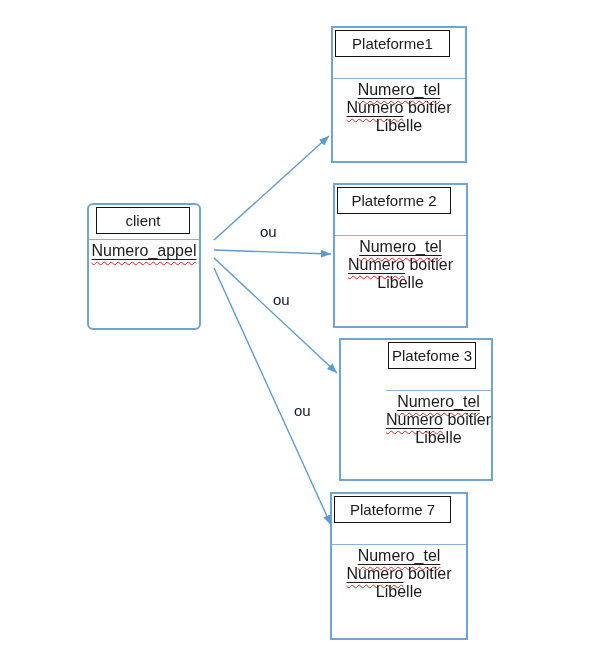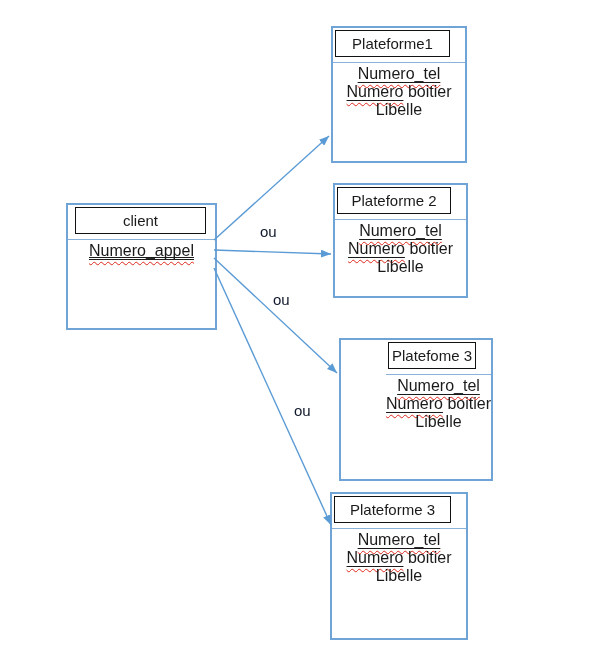--- a/index.html
+++ b/index.html
@@ -4,47 +4,47 @@
 <style>
   html,body { margin:0; padding:0; background:#ffffff; }
   #canvas {
     position:relative; width:601px; height:667px; background:#ffffff;
     font-family:"Liberation Sans", sans-serif; color:#1a1a1a; overflow:hidden;
   }
   .entity {
     position:absolute; box-sizing:border-box; background:#ffffff;
     border:2px solid #71a4d6; display:flex; flex-direction:column; z-index:1;
   }
-  .title-row { margin:2px 15px 0 2px; }
+  .title-row { margin:2px 15px 16px 2px; }
   .entity.client .title-row { margin:2px 9px 0 7px; }
   .title-box {
     border:1.5px solid #111111; text-align:center; font-size:15px;
     padding:4px 2px 4px 2px; background:#ffffff; white-space:nowrap;
   }
   .divider { width:100%; border-top:1.5px solid #8ab1da; margin-top:5px; }
   .fields {
     flex:1; display:flex; flex-direction:column; justify-content:flex-start;
     align-items:center; font-size:16px; padding:2px 0 6px 0;
   }
-  .entity.client .fields { padding:2px 0 13px 0;text-decoration:underline; }
+  .entity.client .fields { padding:2px 0 13px 0; }
   .field { white-space:pre; }
   .ul-part {
     text-decoration-line:underline; text-decoration-style:solid;
     text-decoration-color:#1a1a1a; text-decoration-thickness:1.2px;
     text-underline-offset:3px;
   }
   .sq-part {
     text-decoration-line:underline; text-decoration-style:wavy;
     text-decoration-color:#de281b; text-decoration-thickness:1px;
     text-underline-offset:5px; text-decoration-skip-ink:none;
   }
   
-  #entity-client      { left:66px;  top:203px; width:151px; height:127px; }
+  #entity-client      { left:87px;  top:203px; width:114px; height:127px;border-radius:6px; }
   #entity-plateforme1 { left:331px; top:26px;  width:136px; height:137px; }
-  #entity-plateforme2 { left:333px; top:183px; width:135px; height:115px; }
+  #entity-plateforme2 { left:333px; top:183px; width:135px; height:145px; }
   #entity-plateforme3 { left:339px; top:338px; width:154px; height:143px;padding-left:45px; }
   #entity-plateforme4 { left:330px; top:492px; width:138px; height:148px; }
 
   #arrow-layer { position:absolute; left:0; top:0; z-index:2; pointer-events:none; }
 
   .ou-label {
     position:absolute; z-index:3; font-size:15px; color:#0f172a;
     background:#ffffff; padding:0 2px; line-height:18px;
   }
   #ou-1 { left:258px; top:223px; }
@@ -97,21 +97,21 @@
     <div class="divider"></div>
     <div class="fields">
       <div class="field"><span class="ul-part"><span class="sq-part">Numero_tel</span></span><span></span></div>
       <div class="field"><span class="ul-part"><span class="sq-part">Numero</span></span><span> boitier</span></div>
       <div class="field"><span class="ul-part"><span class="sq-part"></span></span><span>Libelle</span></div>
     </div>
   </div>
 
   <div class="entity" id="entity-plateforme4">
     <div class="title-row">
-      <div class="title-box">Plateforme 3</div>
+      <div class="title-box">Plateforme 7</div>
     </div>
     <div class="divider"></div>
     <div class="fields">
       <div class="field"><span class="ul-part"><span class="sq-part">Numero_tel</span></span><span></span></div>
       <div class="field"><span class="ul-part"><span class="sq-part">Numero</span></span><span> boitier</span></div>
       <div class="field"><span class="ul-part"><span class="sq-part"></span></span><span>Libelle</span></div>
     </div>
   </div>
 
   <svg id="arrow-layer" width="601" height="667" viewBox="0 0 601 667">

